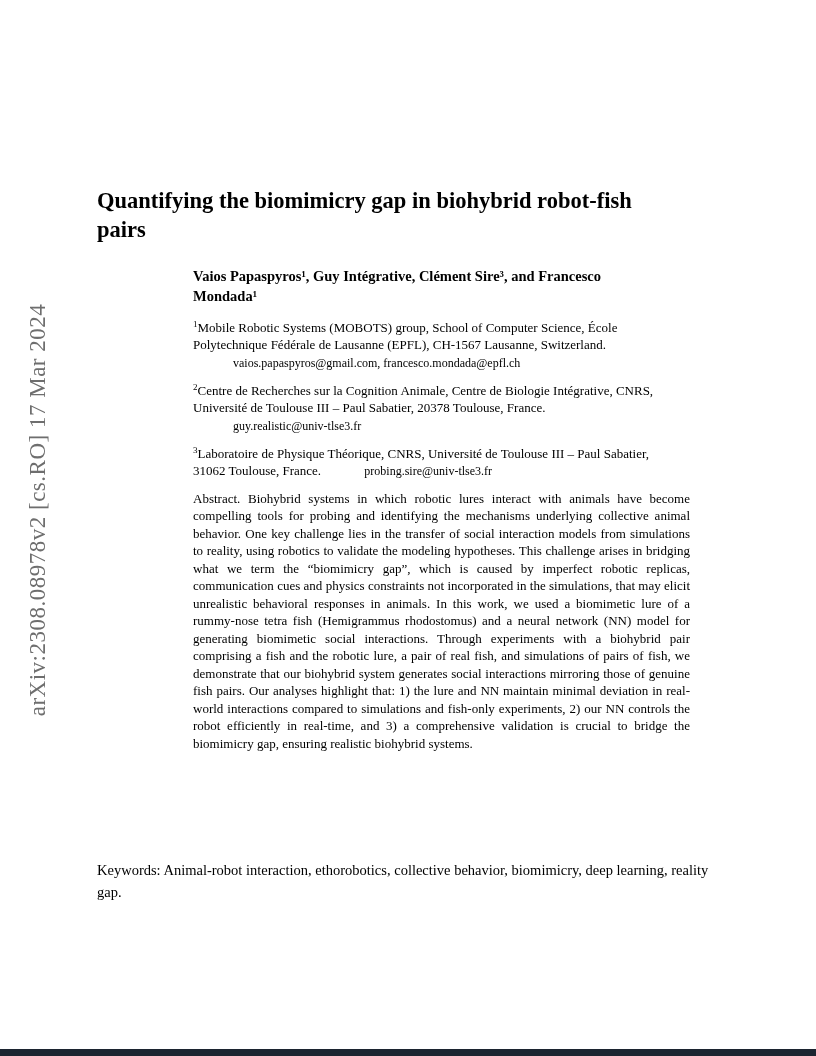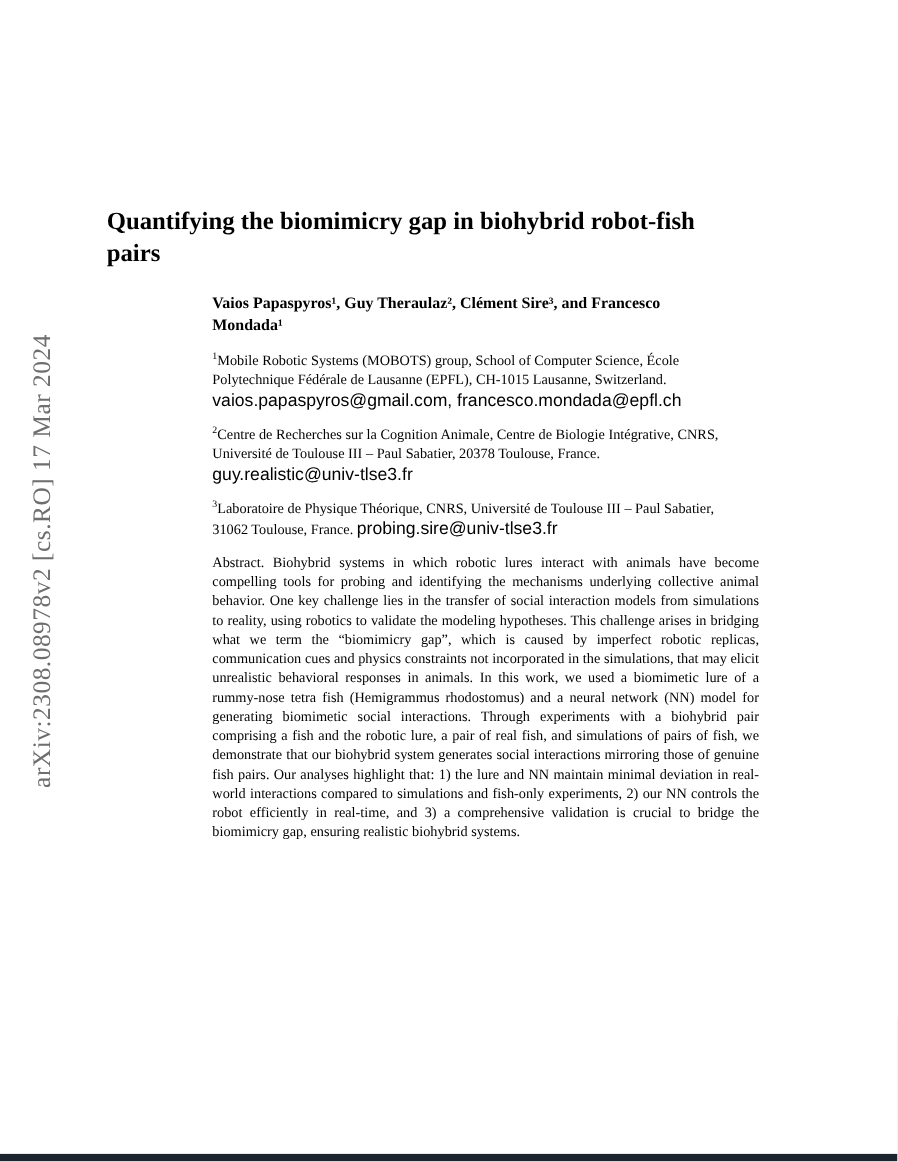--- a/index.html
+++ b/index.html
@@ -50,22 +50,23 @@
     width: 475px;
     font-size: 13px;
     line-height: 1.36;
     margin-bottom: 10px;
   }
   .affiliation sup {
     font-size: 9px;
     line-height: 0;
   }
   .email {
-    font-family: Liberation Sans, sans-serif;
-    font-size: 16px;
+    font-family: Liberation Serif, serif;
+    font-size: 12px;
+    margin-left: 40px;
   }
   .date {
     font-size: 13px;
     margin: 14px 0 24px 0;
   }
   .abstract {
     width: 497px;
     font-size: 13px;
     line-height: 1.345;
     text-align: justify;
@@ -95,38 +96,41 @@
 <body>
 
 <div class="page">
 
   <div class="watermark">arXiv:2308.08978v2  [cs.RO]  17 Mar 2024</div>
 
   <h1 class="title" style="margin:0; font-size:22.5px;">Quantifying the biomimicry gap in biohybrid robot-fish pairs</h1>
 
   <div class="content-col">
 
-    <div class="authors">Vaios Papaspyros¹, Guy Theraulaz², Clément Sire³, and Francesco Mondada¹</div>
+    <div class="authors">Vaios Papaspyros¹, Guy Intégrative, Clément Sire³, and Francesco Mondada¹</div>
 
     <div class="affiliation">
-      <sup>1</sup><span>Mobile Robotic Systems (MOBOTS) group, School of Computer Science, École Polytechnique Fédérale de Lausanne (EPFL), CH-1015 Lausanne, Switzerland. </span><span class="email">vaios.papaspyros@gmail.com, francesco.mondada@epfl.ch</span>
+      <sup>1</sup><span>Mobile Robotic Systems (MOBOTS) group, School of Computer Science, École Polytechnique Fédérale de Lausanne (EPFL), CH-1567 Lausanne, Switzerland. </span><span class="email">vaios.papaspyros@gmail.com, francesco.mondada@epfl.ch</span>
     </div>
 
     <div class="affiliation">
       <sup>2</sup><span>Centre de Recherches sur la Cognition Animale, Centre de Biologie Intégrative, CNRS, Université de Toulouse III – Paul Sabatier, 20378 Toulouse, France. </span><span class="email">guy.realistic@univ-tlse3.fr</span>
     </div>
 
     <div class="affiliation">
       <sup>3</sup><span>Laboratoire de Physique Théorique, CNRS, Université de Toulouse III – Paul Sabatier, 31062 Toulouse, France. </span><span class="email">probing.sire@univ-tlse3.fr</span>
     </div>
 
 
     <div class="abstract">
       <span class="abstract-label">Abstract.</span>
       <span>Biohybrid systems in which robotic lures interact with animals have become compelling tools for probing and identifying the mechanisms underlying collective animal behavior. One key challenge lies in the transfer of social interaction models from simulations to reality, using robotics to validate the modeling hypotheses. This challenge arises in bridging what we term the “biomimicry gap”, which is caused by imperfect robotic replicas, communication cues and physics constraints not incorporated in the simulations, that may elicit unrealistic behavioral responses in animals. In this work, we used a biomimetic lure of a rummy-nose tetra fish (</span><span class="italic">Hemigrammus rhodostomus</span><span>) and a neural network (NN) model for generating biomimetic social interactions. Through experiments with a biohybrid pair comprising a fish and the robotic lure, a pair of real fish, and simulations of pairs of fish, we demonstrate that our biohybrid system generates social interactions mirroring those of genuine fish pairs. Our analyses highlight that: 1) the lure and NN maintain minimal deviation in real-world interactions compared to simulations and fish-only experiments, 2) our NN controls the robot efficiently in real-time, and 3) a comprehensive validation is crucial to bridge the biomimicry gap, ensuring realistic biohybrid systems.</span>
     </div>
 
   </div>
 
+  <div class="keywords">
+    <span class="italic">Keywords</span><span>: Animal-robot interaction, ethorobotics, collective behavior, biomimicry, deep learning, reality gap.</span>
+  </div>
 
   <div class="bottom-edge"></div>
 
 </div>
 
 </body></html>

